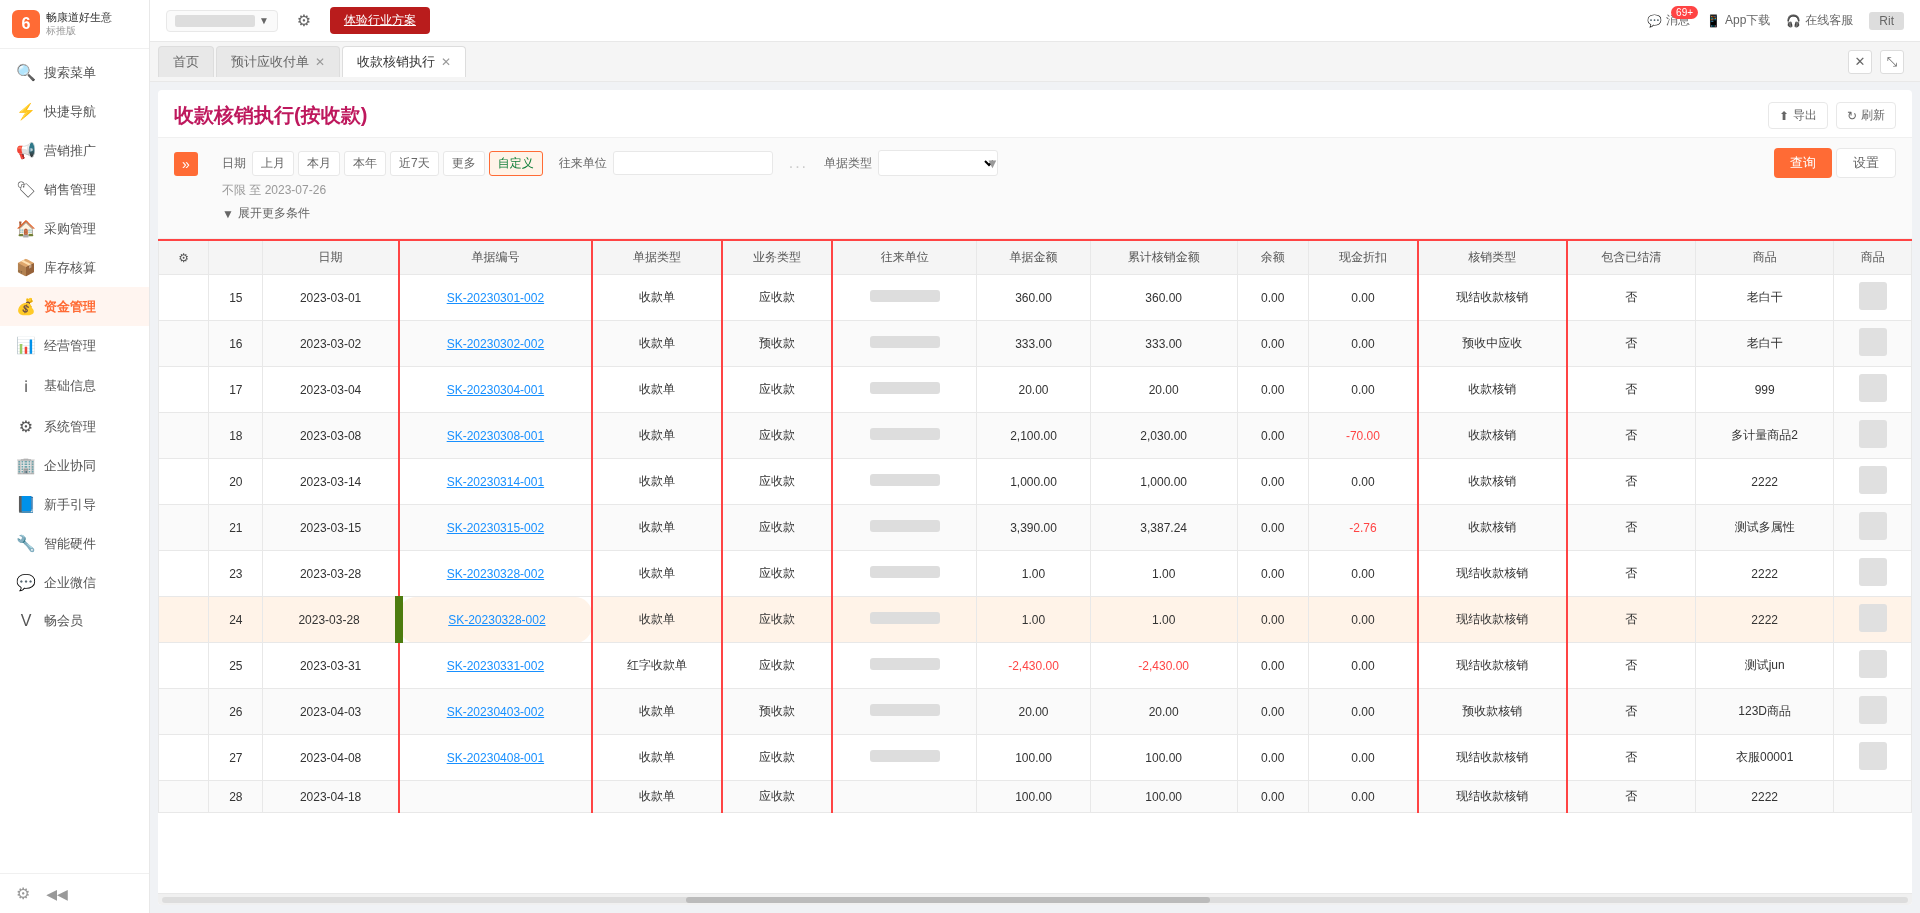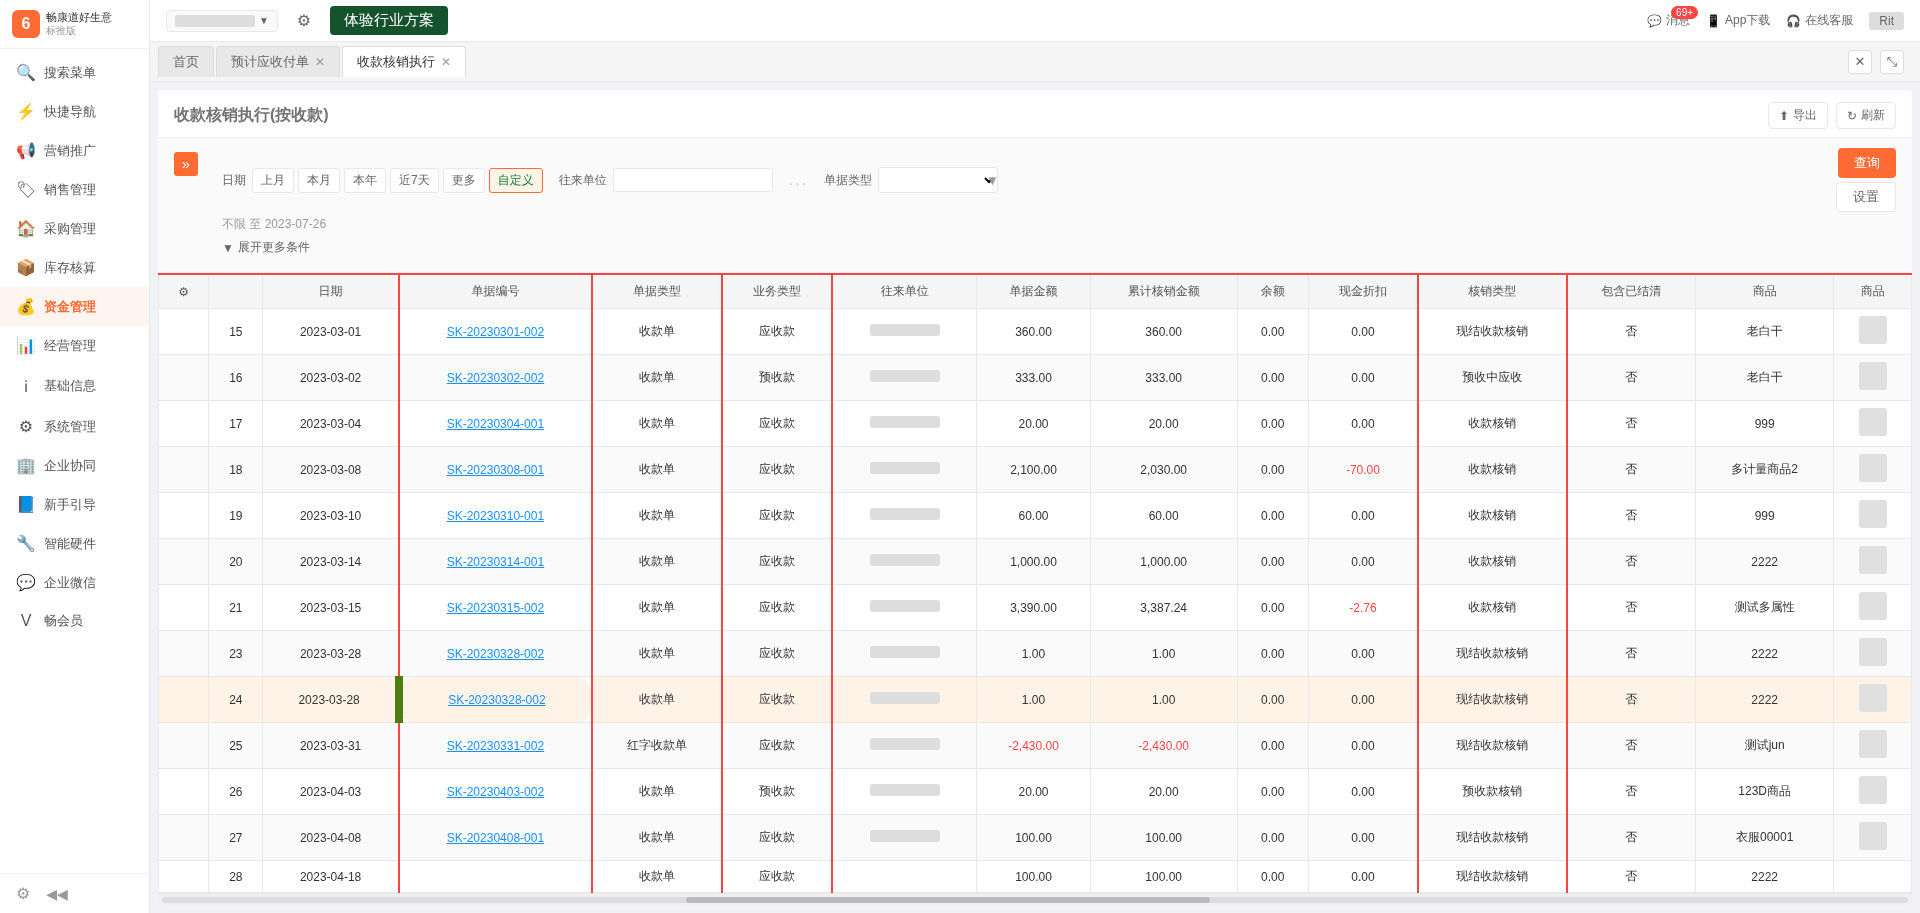--- a/index.html
+++ b/index.html
@@ -18,62 +18,62 @@
     .sidebar-item-label { font-size: 13px; }
     .sidebar-bottom { padding: 10px 16px; border-top: 1px solid #f0f0f0; display: flex; gap: 16px; align-items: center; }
 
     
     .main { flex: 1; display: flex; flex-direction: column; height: 913px; overflow: hidden; }
 
     
     .top-header { height: 42px; background: #fff; border-bottom: 1px solid #e8e8e8; display: flex; align-items: center; padding: 0 16px; gap: 12px; }
     .header-dropdown { display: flex; align-items: center; gap: 4px; padding: 4px 8px; border: 1px solid #e8e8e8; border-radius: 4px; cursor: pointer; font-size: 12px; color: #666; background: #fafafa; }
     .header-settings { width: 28px; height: 28px; display: flex; align-items: center; justify-content: center; cursor: pointer; color: #666; font-size: 16px; }
-    .header-btn-orange { background: #14532d; color: white; border: none; padding: 5px 14px; border-radius: 4px; cursor: pointer; font-size: 15px; }
+    .header-btn-orange { background: #b91c1c; color: white; border: none; padding: 5px 14px; border-radius: 4px; cursor: pointer; font-size: 12px; text-decoration: underline; }
     .header-spacer { flex: 1; }
     .badge { background: #ff4444; color: white; border-radius: 10px; padding: 1px 5px; font-size: 10px; position: absolute; top: -6px; right: -8px; }
     .header-actions { display: flex; align-items: center; gap: 16px; font-size: 12px; color: #666; }
     .header-action-item { display: flex; align-items: center; gap: 4px; cursor: pointer; }
     .header-user { font-size: 12px; color: #666; }
 
     
     .tabs-bar { height: 40px; background: #f5f5f5; border-bottom: 1px solid #e8e8e8; display: flex; align-items: center; padding: 0 8px; gap: 2px; }
     .tab { display: flex; align-items: center; gap: 6px; padding: 6px 14px; border-radius: 4px 4px 0 0; cursor: pointer; font-size: 13px; color: #666; background: #e8e8e8; border: 1px solid #ddd; border-bottom: none; }
     .tab.active { background: #fff; color: #333; border-color: #ddd; }
     .tab-close { font-size: 12px; color: #999; cursor: pointer; }
     .tabs-spacer { flex: 1; }
     .tab-control { display: flex; align-items: center; gap: 8px; padding: 0 8px; }
     .tab-control-btn { width: 24px; height: 24px; display: flex; align-items: center; justify-content: center; cursor: pointer; color: #666; border: 1px solid #ddd; border-radius: 3px; background: #fff; }
 
     
     .page-body { flex: 1; background: #fff; margin: 8px; border-radius: 4px; overflow: hidden; display: flex; flex-direction: column; }
 
     
     .page-title-bar { padding: 12px 16px 8px; border-bottom: 1px solid #f0f0f0; display: flex; align-items: center; justify-content: space-between; }
-    .page-title { font-size: 16px; font-weight: bold; color: #737373; }
+    .page-title { font-size: 20px; font-weight: bold; color: #be185d; }
     .page-title-actions { display: flex; gap: 8px; }
     .title-btn { display: flex; align-items: center; gap: 4px; padding: 4px 10px; border: 1px solid #e8e8e8; border-radius: 4px; cursor: pointer; font-size: 12px; color: #666; background: #fff; }
 
     
     .filter-area { padding: 10px 16px; border-bottom: 1px solid #f0f0f0; background: #fafafa; }
     .filter-toggle { width: 24px; height: 24px; background: #ff6b35; display: flex; align-items: center; justify-content: center; border-radius: 3px; cursor: pointer; float: left; margin-right: 12px; margin-top: 4px; }
     .filter-row { display: flex; align-items: center; gap: 16px; flex-wrap: wrap; }
     .filter-item { display: flex; align-items: center; gap: 6px; }
     .filter-label { font-size: 12px; color: #666; white-space: nowrap; }
     .filter-date-group { display: flex; align-items: center; gap: 4px; }
     .date-btn { padding: 3px 8px; border: 1px solid #e8e8e8; border-radius: 3px; cursor: pointer; font-size: 12px; color: #666; background: #fff; }
     .date-btn.custom { background: #fff3e8; color: #15803d; border-color: #ff6b35; }
     .filter-date-value { font-size: 12px; color: #999; }
     .filter-input { border: 1px solid #e8e8e8; border-radius: 3px; padding: 4px 8px; font-size: 12px; width: 160px; color: #ccc; background: #fff; }
     .filter-dots { color: #ccc; font-size: 16px; letter-spacing: 2px; }
     .filter-select { border: 1px solid #e8e8e8; border-radius: 3px; padding: 4px 20px 4px 8px; font-size: 12px; background: #fff; cursor: pointer; min-width: 120px; }
     .query-btn { background: #ff6b35; color: white; border: none; padding: 6px 16px; border-radius: 4px; cursor: pointer; font-size: 13px; }
     .setting-btn { background: #fff; color: #666; border: 1px solid #e8e8e8; padding: 5px 16px; border-radius: 4px; cursor: pointer; font-size: 13px; }
     .expand-more { display: flex; align-items: center; gap: 4px; font-size: 12px; color: #666; cursor: pointer; margin: 6px 0; }
-    .filter-right-btns { display: flex; flex-direction: column; gap: 4px; align-items: flex-end; margin-left: auto; }
+    .filter-right-btns { display: flex; flex-direction: row; gap: 4px; align-items: flex-end; margin-left: auto; }
 
     
     .table-area { flex: 1; overflow: auto; }
     table { width: 100%; border-collapse: collapse; font-size: 12px; }
     thead tr { background: #f5f5f5; }
     th { padding: 8px 10px; text-align: center; border: 1px solid #e8e8e8; font-weight: normal; color: #555; white-space: nowrap; position: sticky; top: 0; background: #f5f5f5; z-index: 1; }
     td { padding: 7px 10px; text-align: center; border: 1px solid #e8e8e8; color: #333; white-space: nowrap; }
     tr:nth-child(even) td { background: #fafafa; }
     tr.highlighted td { background: #fff3e8; }
     .link-cell { color: #1890ff; cursor: pointer; text-decoration: underline; }
@@ -359,37 +359,20 @@
               <td>2,030.00</td>
               <td>0.00</td>
               <td><span class="negative">-70.00</span></td>
               <td style="border-left:2px solid #ff4444;border-right:2px solid #ff4444;">收款核销</td>
               <td>否</td>
               <td>多计量商品2</td>
               <td><span style="background:#e0e0e0;border-radius:3px;display:inline-block;width:28px;height:28px;"></span></td>
             </tr>
             <tr>
               <td></td>
-              <td>19</td>
-              <td>2023-03-10</td>
-              <td style="border-left:2px solid #ff4444;border-right:2px solid #ff4444;"><span class="link-cell">SK-20230310-001</span></td>
-              <td>收款单</td>
-              <td style="border-left:2px solid #ff4444;border-right:2px solid #ff4444;">应收款</td>
-              <td><span style="background:#ddd;border-radius:3px;display:inline-block;width:70px;height:12px;"></span></td>
-              <td>60.00</td>
-              <td>60.00</td>
-              <td>0.00</td>
-              <td>0.00</td>
-              <td style="border-left:2px solid #ff4444;border-right:2px solid #ff4444;">收款核销</td>
-              <td>否</td>
-              <td>999</td>
-              <td><span style="background:#e0e0e0;border-radius:3px;display:inline-block;width:28px;height:28px;"></span></td>
-            </tr>
-            <tr>
-              <td></td>
               <td>20</td>
               <td>2023-03-14</td>
               <td style="border-left:2px solid #ff4444;border-right:2px solid #ff4444;"><span class="link-cell">SK-20230314-001</span></td>
               <td>收款单</td>
               <td style="border-left:2px solid #ff4444;border-right:2px solid #ff4444;">应收款</td>
               <td><span style="background:#ddd;border-radius:3px;display:inline-block;width:70px;height:12px;"></span></td>
               <td>1,000.00</td>
               <td>1,000.00</td>
               <td>0.00</td>
               <td>0.00</td>

